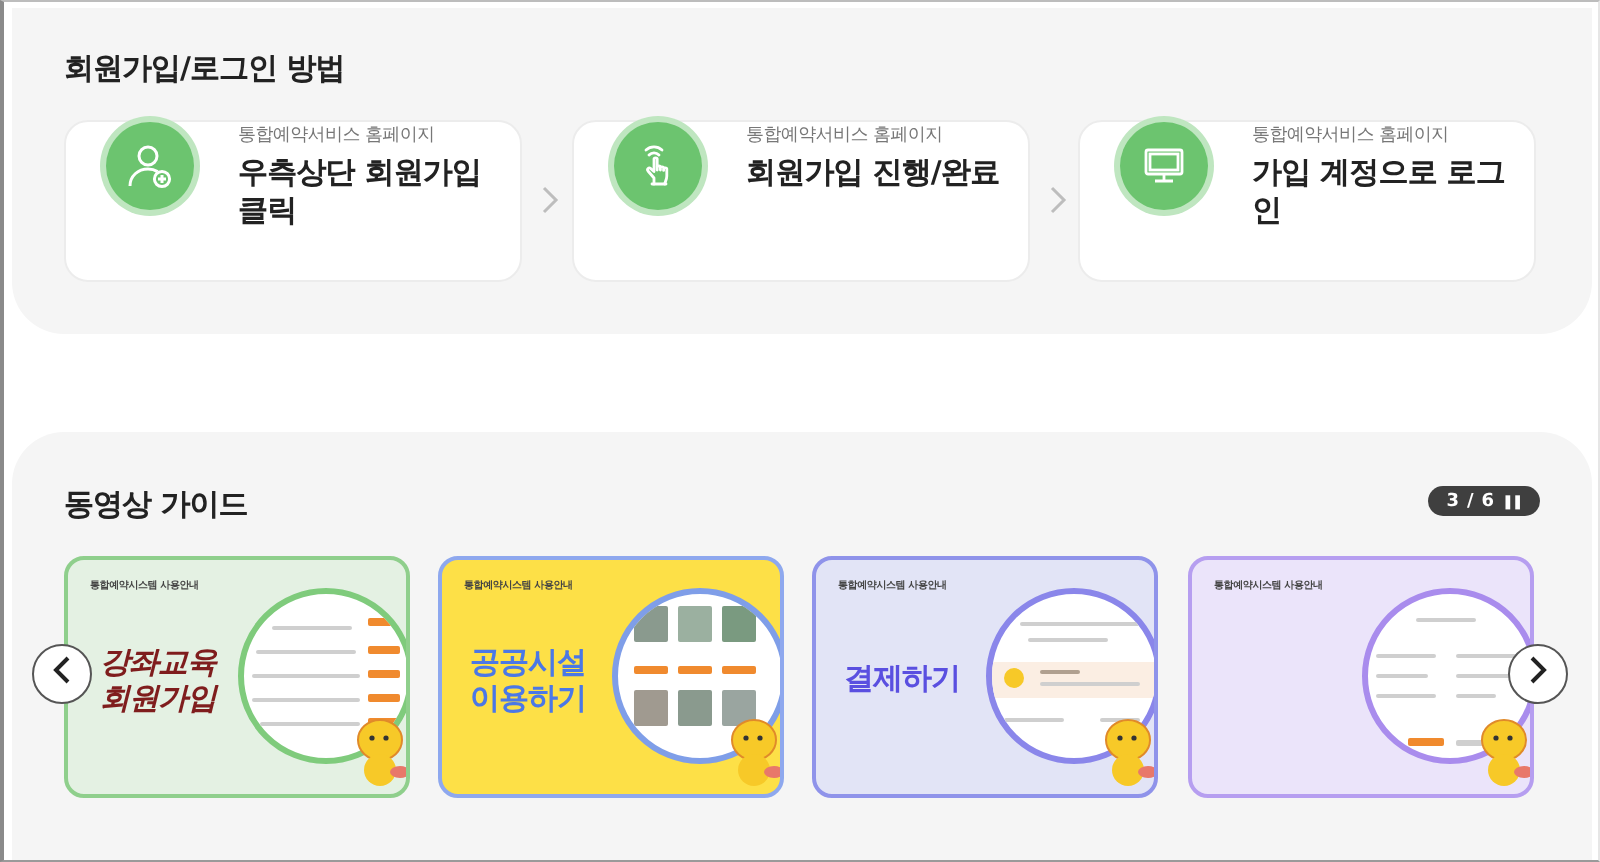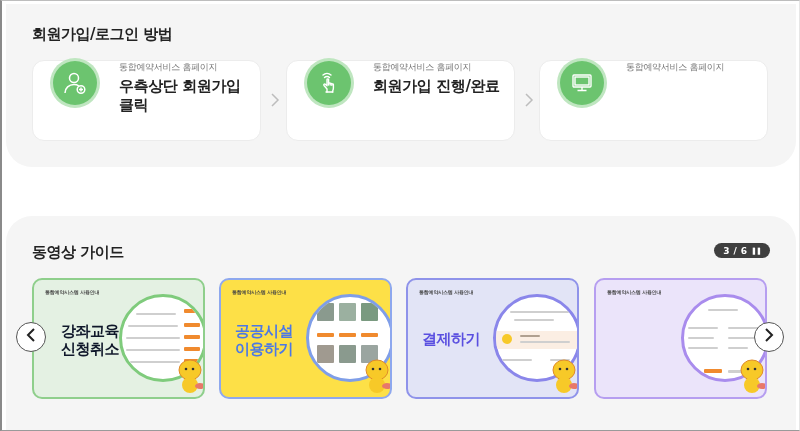--- a/index.html
+++ b/index.html
@@ -139,39 +139,40 @@
   <div class="step-card" style="left:533px;">
     <div class="step-icon">
       <svg width="26" height="26" viewBox="0 0 26 26" fill="none" stroke="#fff" stroke-width="1.4">
         <rect x="4" y="5" width="18" height="12" rx="1"></rect>
         <rect x="6" y="7" width="14" height="8"></rect>
         <path d="M13 17v3M8.5 20.5h9"></path>
       </svg>
     </div>
     <div class="step-text">
       <div class="step-sub">통합예약서비스 홈페이지</div>
+      <div class="step-main">가입 계정으로 로그인</div>
     </div>
   </div>
 </div>
 
 <div class="sec2">
   <div class="sec-title">동영상 가이드</div>
 
   <div class="pager">
     <span>3</span>
     <span>/</span>
     <span>6</span>
     <span class="pause">❚❚</span>
   </div>
 
   <div class="video-card" style="left:26px; background:#e4f1e3; border-color:#8fcf8c;">
     <div class="vc-head">통합예약시스템 사용안내</div>
-    <div class="vc-title" style="color:#0f172a; left:27px;">
+    <div class="vc-title" style="color:#7f1d1d; left:16px;font-style:italic;">
       <div>강좌교육</div>
-      <div>신청취소</div>
+      <div>회원가입</div>
     </div>
     <div class="vc-circle" style="border-color:#7fcb7c;">
       <div class="line" style="left:14px; top:16px; width:40px;"></div>
       <div class="oline" style="left:62px; top:12px; width:16px;"></div>
       <div class="line" style="left:6px; top:28px; width:50px;"></div>
       <div class="oline" style="left:62px; top:26px; width:16px;"></div>
       <div class="line" style="left:4px; top:40px; width:54px;"></div>
       <div class="oline" style="left:62px; top:38px; width:16px;"></div>
       <div class="line" style="left:4px; top:52px; width:54px;"></div>
       <div class="oline" style="left:62px; top:50px; width:16px;"></div>

